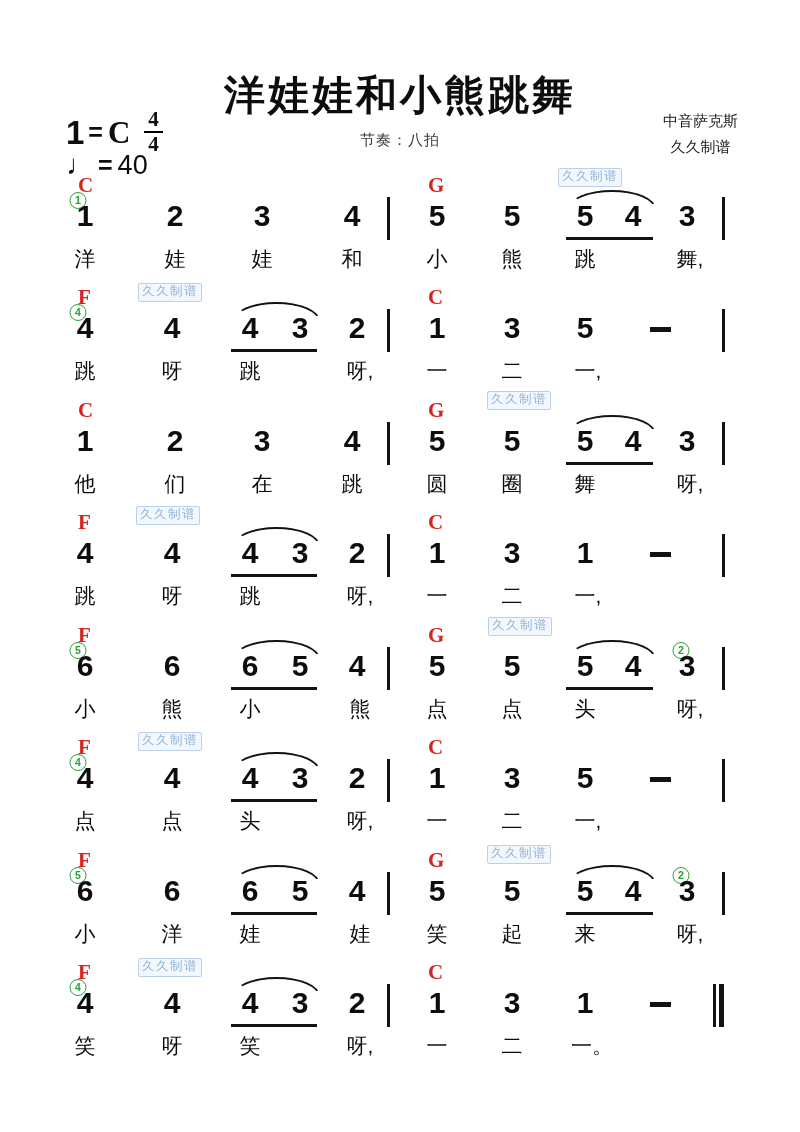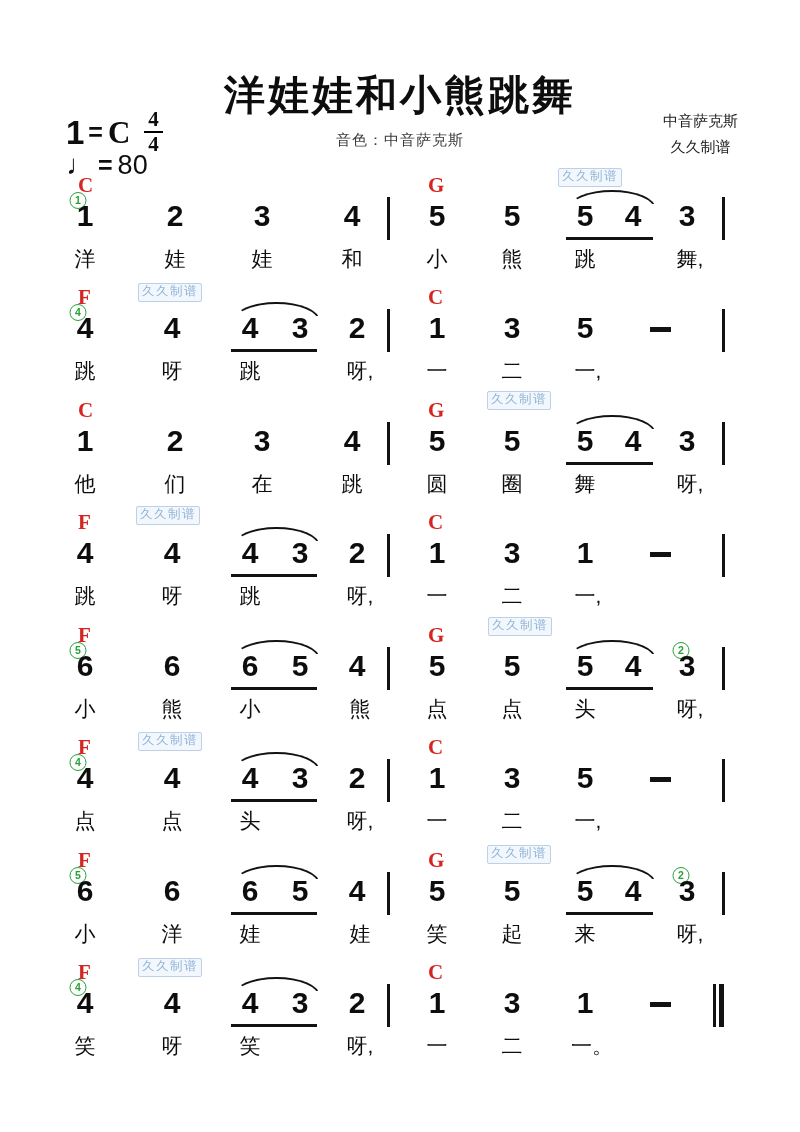--- a/index.html
+++ b/index.html
@@ -60,26 +60,26 @@
     <span class="meta-eq">=</span>
     <span class="meta-key">C</span>
     <span class="frac">
       <span class="frac-top">4</span>
       <span class="frac-bot">4</span>
     </span>
   </div>
   <div class="meta-row2">
     <span class="meta-notechar">♩</span>
     <span class="meta-eq">=</span>
-    <span class="meta-bpm">80</span>
+    <span class="meta-bpm">40</span>
   </div>
 </div>
 
 <div class="subtitles">
-  <div class="subtitle">音色：中音萨克斯</div>
+  <div class="subtitle">节奏：八拍</div>
 </div>
 
 <div class="credits">
   <div>中音萨克斯</div>
   <div>久久制谱</div>
 </div>
 
 <div id="score">
     <div class="line" style="top: 175px;">
       <div class="chord" style="left: 78px;">C</div>

